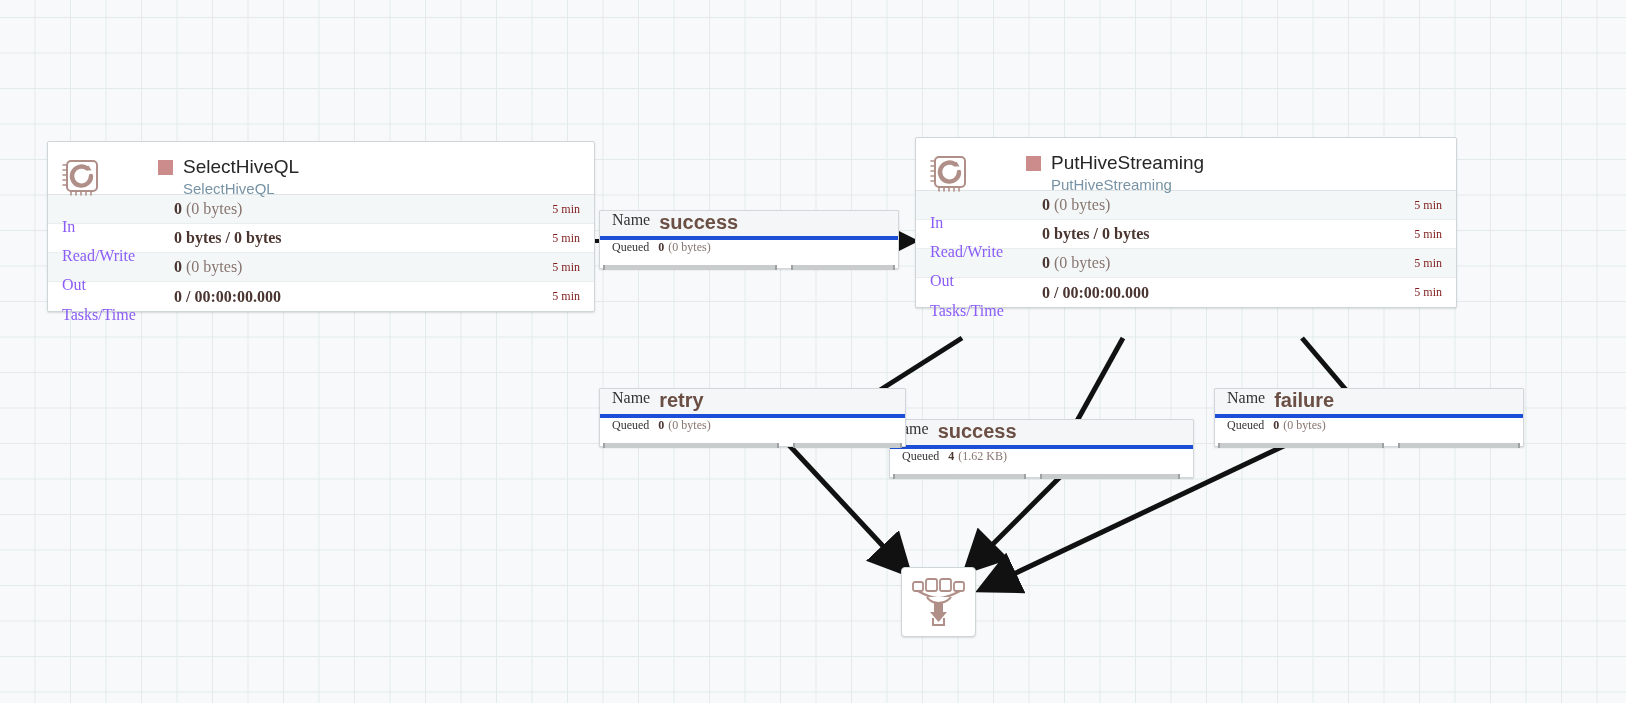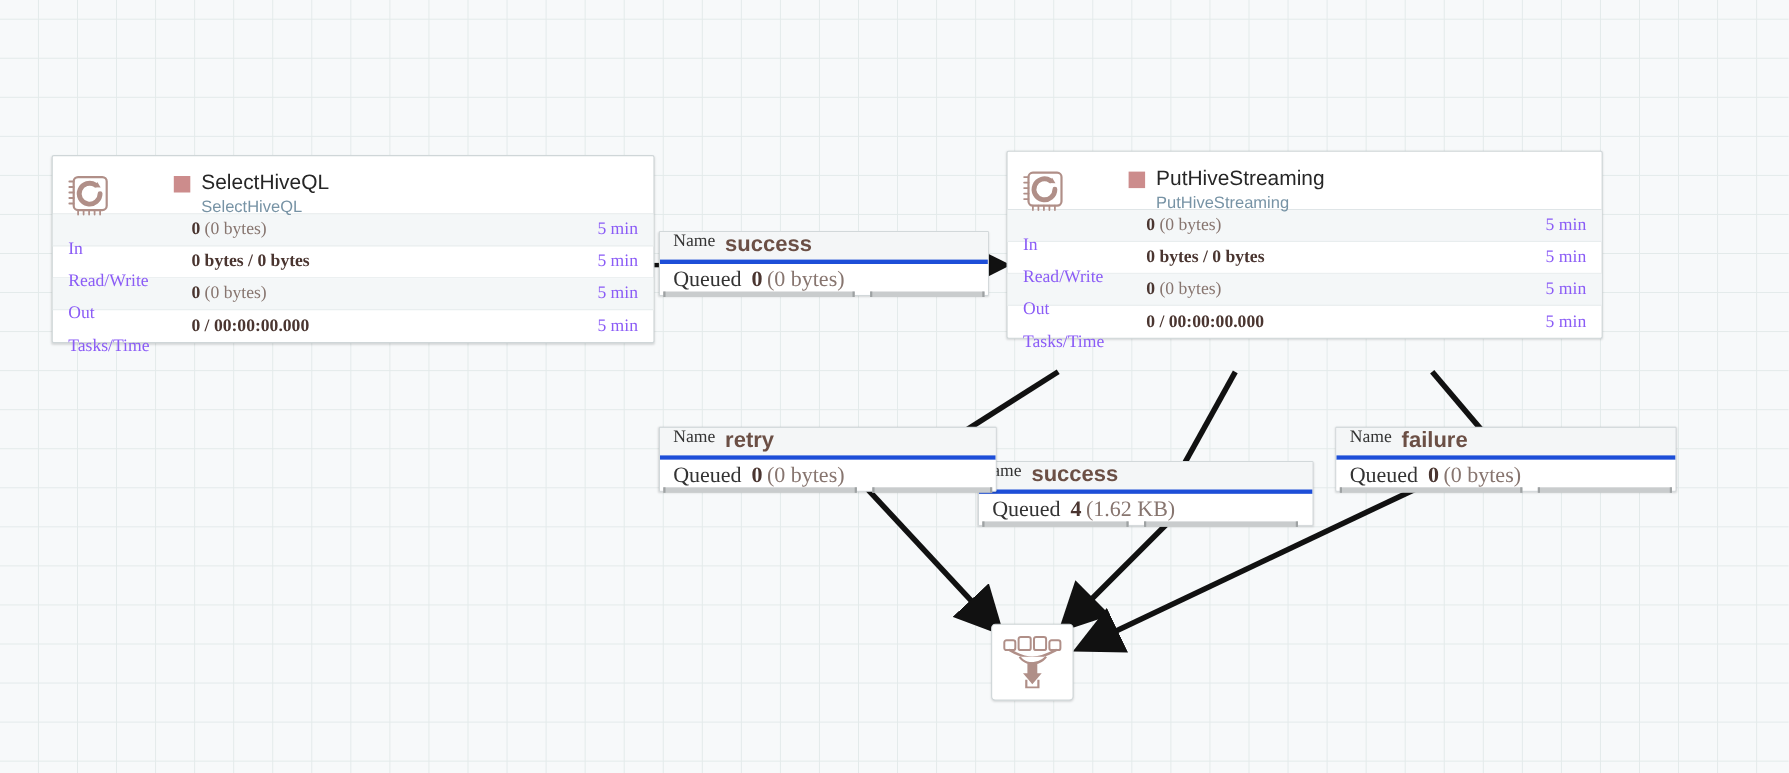--- a/index.html
+++ b/index.html
@@ -112,23 +112,23 @@
     margin-top: 36px;
   }
   .stat-value {
     color: #6b5a55;
     flex: 1 1 auto;
     white-space: nowrap;
   }
   .stat-value b { color: #4a3530; font-weight: bold; }
   .stat-value .dim { color: #87756f; }
   .stat-time {
-    color: #8b5cf6;
-    white-space: nowrap;
-    font-size: 16px;
+    color: #7f1d1d;
+    white-space: nowrap;
+    font-size: 12px;
   }
 
   
   .connection {
     position: absolute;
     background: #ffffff;
     border: 1px solid #d2d8da;
     border-radius: 1px;
     box-shadow: 0 1px 2px rgba(0,0,0,0.14);
     box-sizing: border-box;
@@ -148,25 +148,24 @@
   .conn-name .k { color: #333333; margin-right: 9px; }
   .conn-name .v {
     color: #6b4f45;
     font-weight: bold;
     font-family: "Liberation Sans", sans-serif;
     font-size: 20px;
   }
   .conn-queue {
     height: 28px;
     display: flex;
-    align-items: center;
     padding: 0 12px;
     background: #ffffff;
     box-sizing: border-box;
-    font-size: 20px;
+    font-size: 12px;
     white-space: nowrap;
   }
   .conn-queue .k { color: #333333; margin-right: 9px; }
   .conn-queue .n { color: #4a3530; font-weight: bold; margin-right: 4px; }
   .conn-queue .b { color: #87756f; }
   .conn-bars {
     position: absolute;
     left: 3px;
     right: 3px;
     bottom: -3px;

